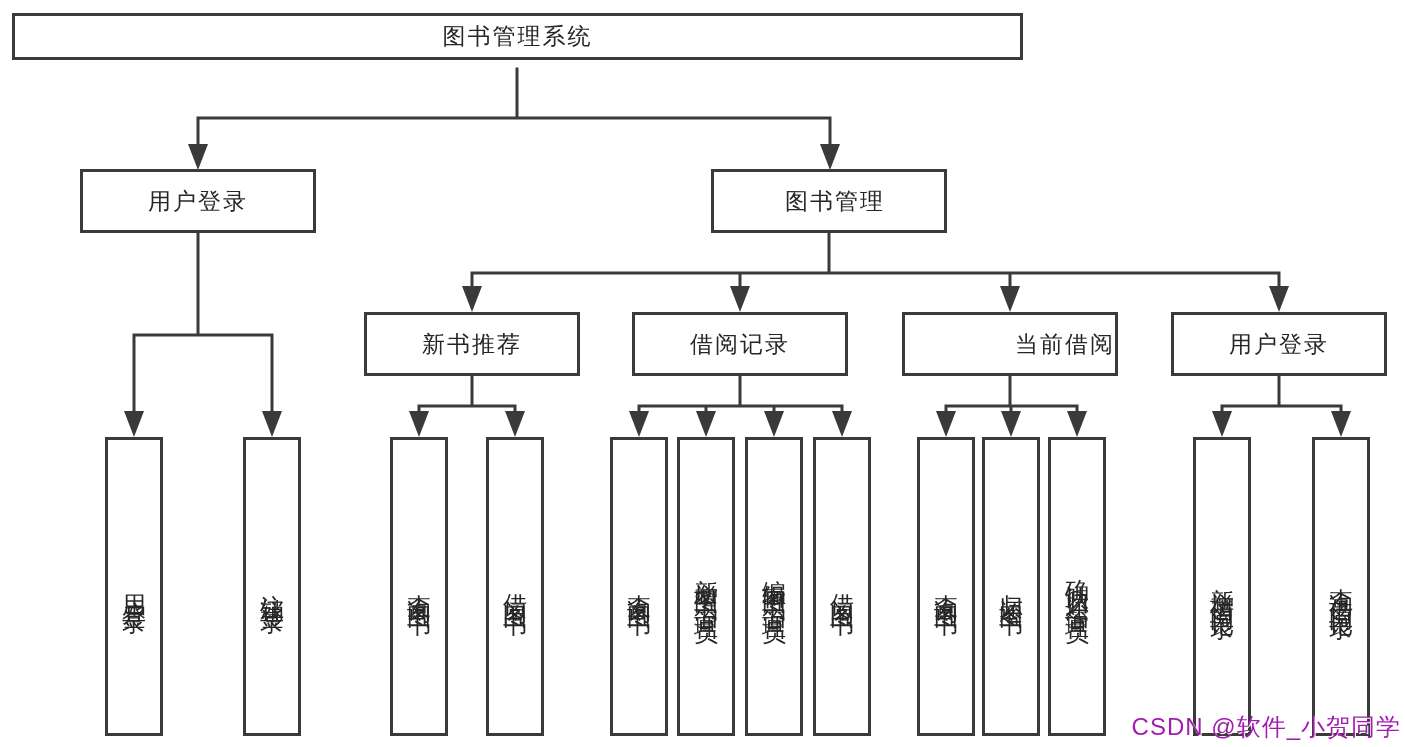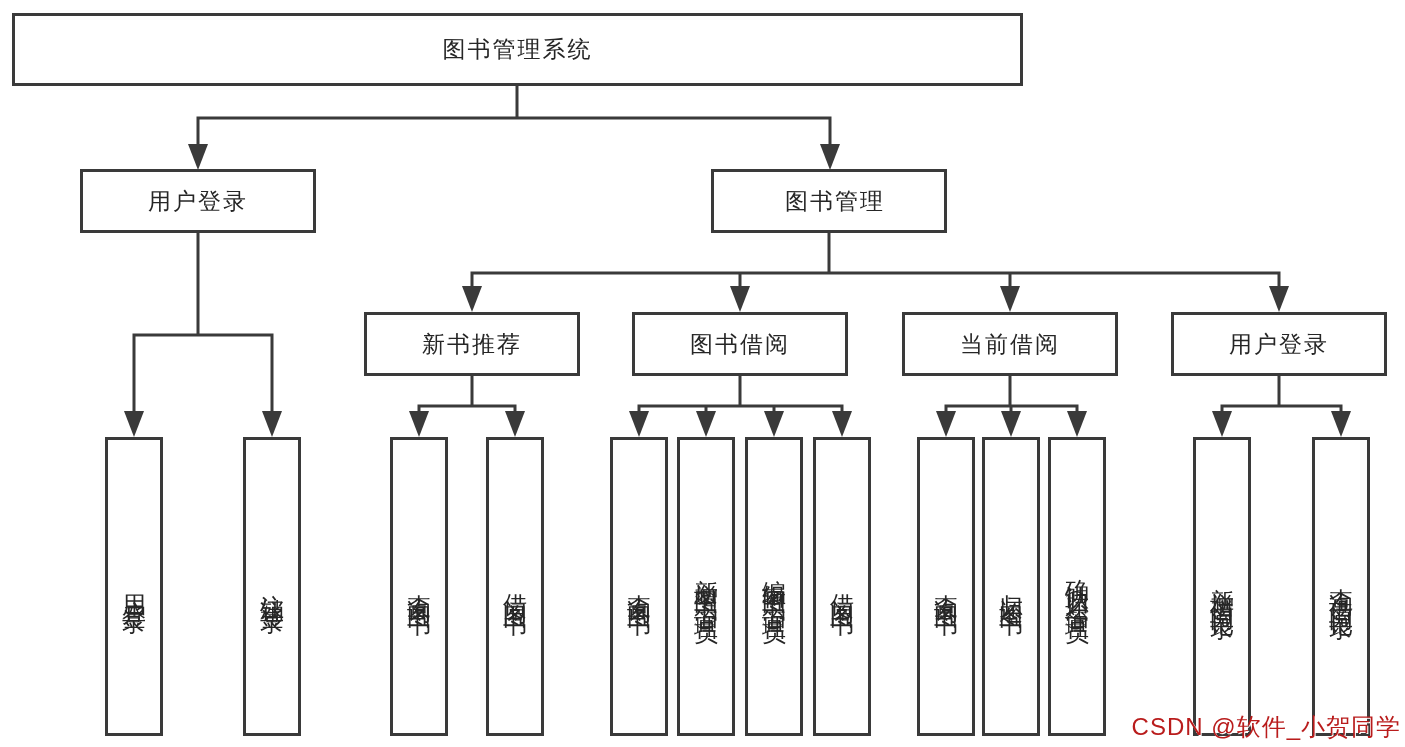--- a/index.html
+++ b/index.html
@@ -40,28 +40,28 @@
     white-space: nowrap;
   }
   .vlabel {
     writing-mode: vertical-rl;
     text-orientation: mixed;
     font-size: 24px;
     letter-spacing: 6px;
     line-height: 1;
     white-space: nowrap;
   }
-  .root-box   { left: 12px;  top: 13px;  width: 1011px; height: 73px; text-align: center; }
+  .root-box   { left: 12px;  top: 13px;  width: 1011px; height: 47px; text-align: center; }
   .l2-box     { top: 169px; width: 236px; height: 64px; }
   .l2-login   { left: 80px; }
   .l2-mgmt    { left: 711px; padding-left: 12px; }
   .l3-box     { top: 312px; width: 216px; height: 64px; }
   .l3-new     { left: 364px; justify-content: center; }
   .l3-borrow  { left: 632px; }
-  .l3-current { left: 902px; }
+  .l3-current { left: 902px; justify-content: flex-end; }
   .l3-records { left: 1171px; }
   .leaf {
     top: 437px;
     width: 58px;
     height: 299px;
   }
   .leaf-1  { left: 105px; }
   .leaf-2  { left: 243px; }
   .leaf-3  { left: 390px; }
   .leaf-4  { left: 486px; }
@@ -74,21 +74,21 @@
   .leaf-11 { left: 1048px; }
   .leaf-12 { left: 1193px; }
   .leaf-13 { left: 1312px; }
   .watermark {
     position: absolute;
     top: 711px;
     right: 4px;
     z-index: 3;
     font-size: 24px;
     letter-spacing: 1px;
-    color: #b91c1c;
+    color: #a21caf;
     text-shadow: 1px 1px 0 #ffffff;
     white-space: nowrap;
   }
 </style>
 </head>
 <body>
 
 <div class="stage">
 
   <svg class="wires" viewBox="0 0 1405 747" xmlns="http://www.w3.org/2000/svg">
@@ -139,21 +139,21 @@
     <span class="hlabel">用户登录</span>
   </div>
   <div class="box l2-box l2-mgmt">
     <span class="hlabel">图书管理</span>
   </div>
 
   <div class="box l3-box l3-new">
     <span class="hlabel">新书推荐</span>
   </div>
   <div class="box l3-box l3-borrow">
-    <span class="hlabel">图书借阅</span>
+    <span class="hlabel">借阅记录</span>
   </div>
   <div class="box l3-box l3-current">
     <span class="hlabel">当前借阅</span>
   </div>
   <div class="box l3-box l3-records">
     <span class="hlabel">用户登录</span>
   </div>
 
   <div class="box leaf leaf-1">
     <span class="vlabel">用户登录</span>

